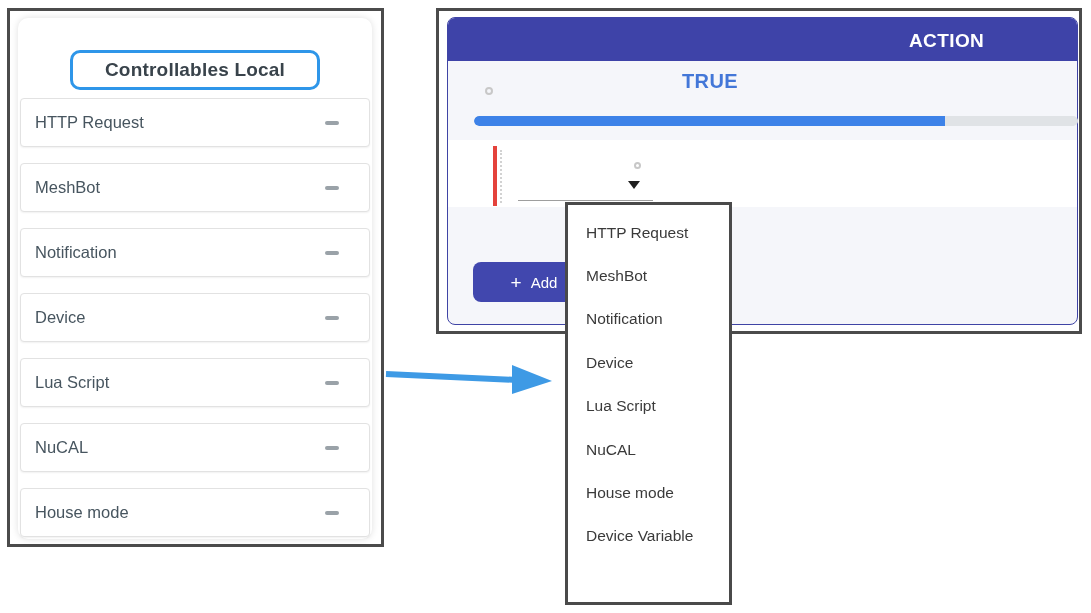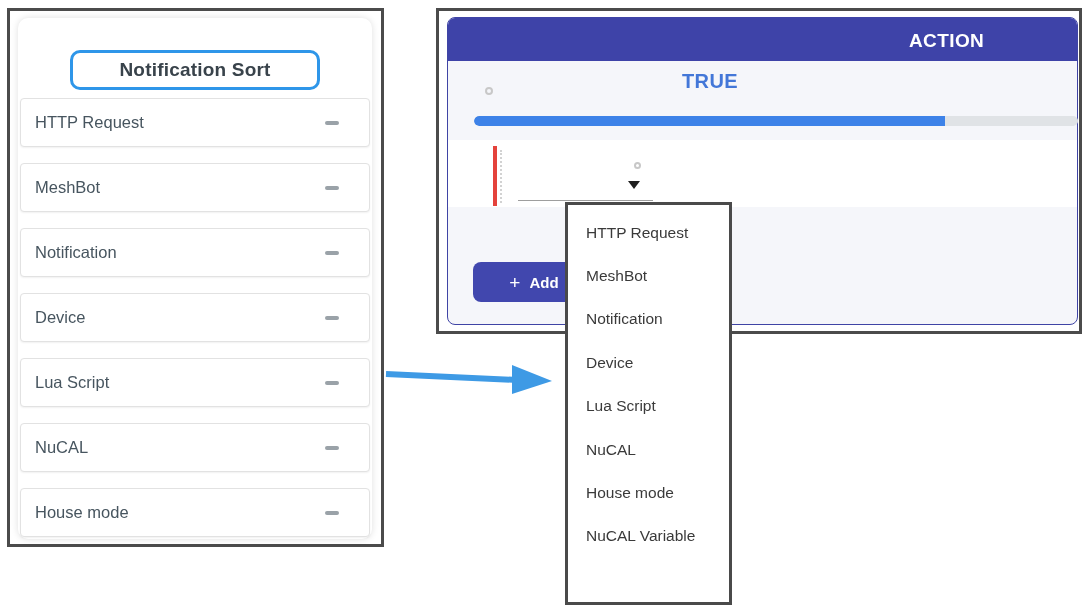--- a/index.html
+++ b/index.html
@@ -54,37 +54,37 @@
     border-left:2px dotted #d2d2d2;}
   .sel-underline{position:absolute; left:70px; top:60px; width:135px; height:1px; background:var(--underline);}
   .ring.r2{left:186px; top:22px; width:7px; height:7px;}
   .caret{position:absolute; left:180px; top:41px; width:0; height:0;
     border-left:6px solid transparent; border-right:6px solid transparent;
     border-top:8px solid var(--caret);}
   .add-btn{position:absolute; left:25px; top:244px; width:122px; height:40px;
     background:var(--add-button); border:none; border-radius:8px; color:#fff;
     display:flex; align-items:center; justify-content:center; gap:9px; cursor:pointer;}
   .add-btn .plus{font-size:19px; font-weight:400; line-height:1;}
-  .add-btn .txt{font-size:15px; font-weight:700;}
+  .add-btn .txt{font-size:15px; font-weight:400;}
 
   
   .dropdown-menu{position:absolute; left:565px; top:202px; width:167px; height:403px;
     background:#fff; border:3px solid var(--menu-border); z-index:50; padding:6px 0;}
   .menu-item{height:43.4px; display:flex; align-items:center; padding-left:18px;
     font-size:15.5px; color:var(--menu-text); cursor:pointer;}
 </style>
 </head>
 <body>
 
 <div class="stage">
 
   <div class="left-frame">
     <div class="left-card">
       <div class="title-box">
-        <span>Notification Sort</span>
+        <span>Controllables Local</span>
       </div>
       <div class="sort-rows">
         <div class="sort-row">
           <span class="lbl">HTTP Request</span>
           <span class="dash"></span>
         </div>
         <div class="sort-row">
           <span class="lbl">MeshBot</span>
           <span class="dash"></span>
         </div>
@@ -147,16 +147,16 @@
   </div>
 
   <div class="dropdown-menu">
     <div class="menu-item">HTTP Request</div>
     <div class="menu-item">MeshBot</div>
     <div class="menu-item">Notification</div>
     <div class="menu-item">Device</div>
     <div class="menu-item">Lua Script</div>
     <div class="menu-item">NuCAL</div>
     <div class="menu-item">House mode</div>
-    <div class="menu-item">NuCAL Variable</div>
+    <div class="menu-item">Device Variable</div>
   </div>
 
 </div>
 
 </body></html>

